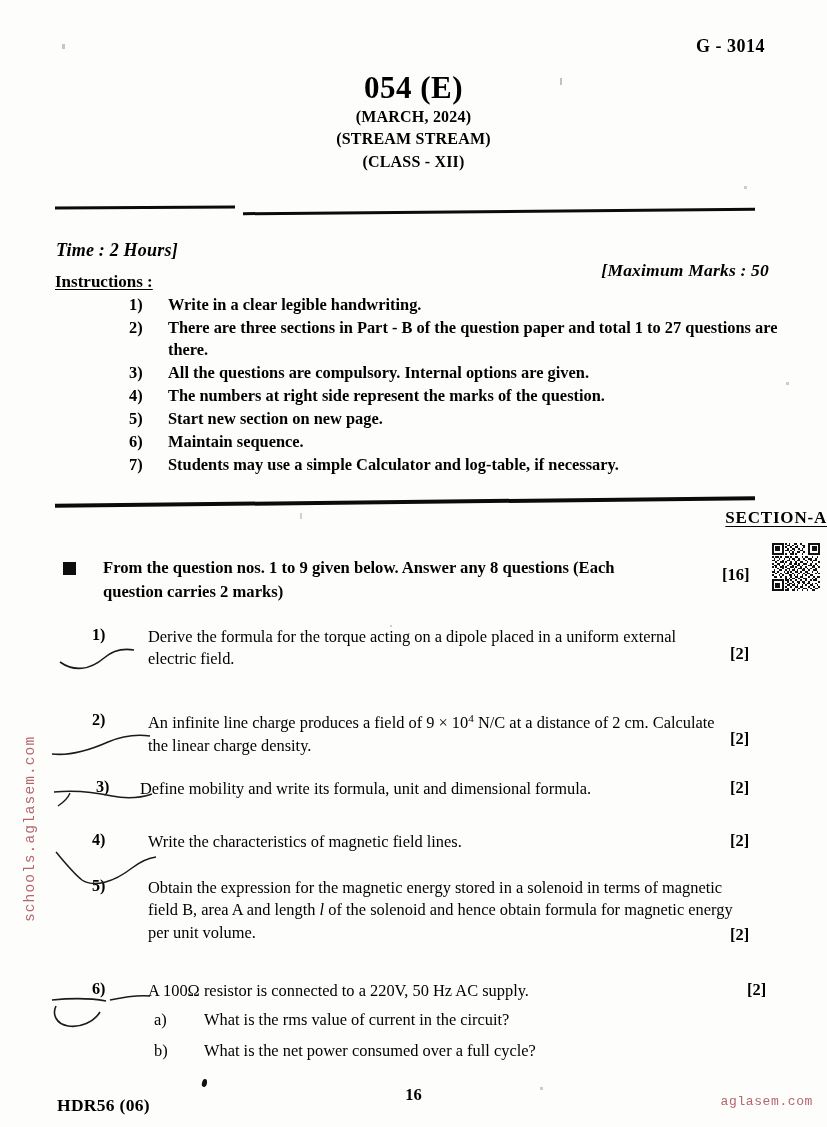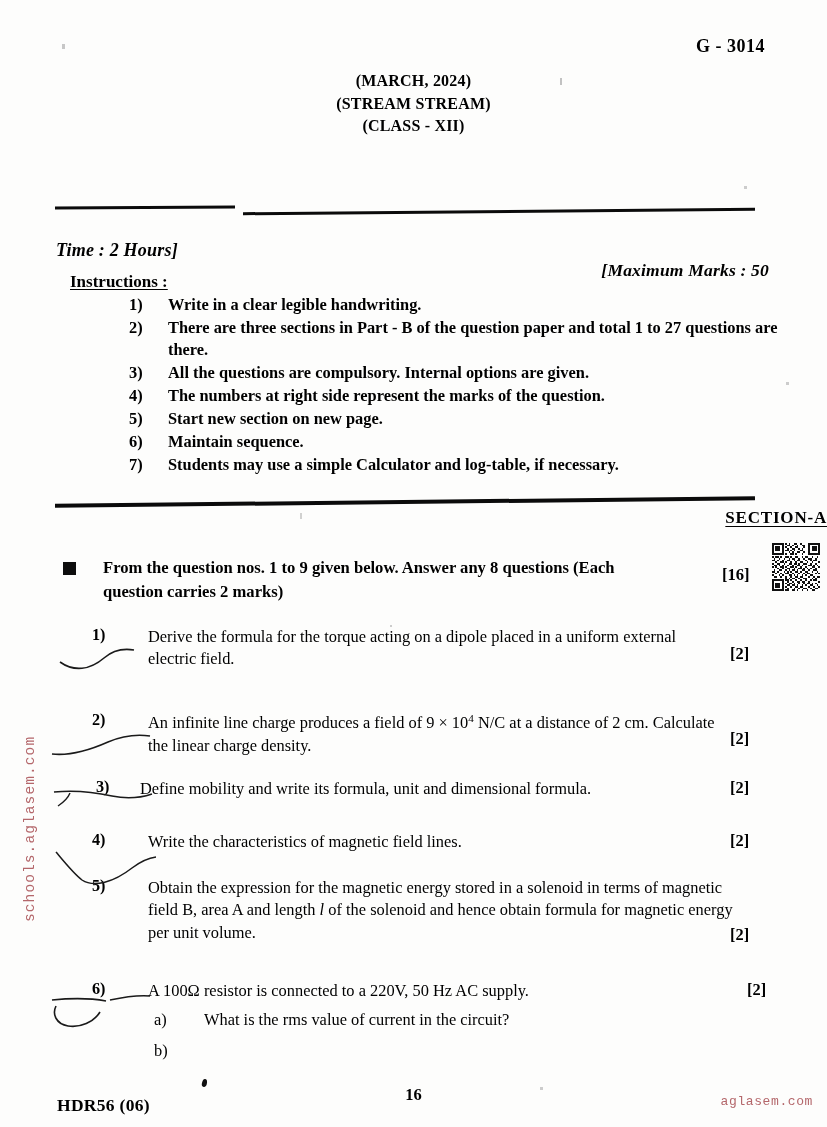--- a/index.html
+++ b/index.html
@@ -135,21 +135,20 @@
 
   
   .instructions-label {
     position: absolute;
     left: 55px;
     top: 272px;
     font-weight: bold;
     font-size: 17px;
     text-decoration: underline;
     text-underline-offset: 2px;
-    margin-left: 15px;
   }
   .instructions {
     position: absolute;
     left: 129px;
     top: 294px;
     width: 660px;
   }
   .instr-row {
     display: flex;
     align-items: flex-start;
@@ -299,20 +298,21 @@
 <body>
 
 <div class="page">
 
   <div class="side-watermark">schools.aglasem.com</div>
   <div class="corner-watermark">aglasem.com</div>
 
   <div class="paper-code">G - 3014</div>
 
   <div class="title-block">
+    <div class="subject-no">054 (E)</div>
     <div class="sub-line">(MARCH, 2024)</div>
     <div class="sub-line">(STREAM STREAM)</div>
     <div class="sub-line">(CLASS - XII)</div>
   </div>
 
   <div class="rule-a"></div>
   <div class="rule-b"></div>
 
   <div class="time-line">Time : 2 Hours]</div>
   <div class="marks-line">[Maximum Marks : 50</div>
@@ -634,20 +634,21 @@
     <div class="q-num">6)</div>
     <div class="q-body" style="width:600px;">
       <span>A 100Ω resistor is connected to a 220V, 50 Hz AC supply.</span>
       <div class="sub-list">
         <div class="sub-row">
           <span class="sub-label">a)</span>
           <span>What is the rms value of current in the circuit?</span>
         </div>
         <div class="sub-row">
           <span class="sub-label">b)</span>
+          <span>What is the net power consumed over a full cycle?</span>
         </div>
       </div>
     </div>
     <div class="q-marks" style="top:0px;left:655px;">[2]</div>
   </div>
 
   <svg class="scribble" style="left:56px;top:640px;" width="110" height="40" aria-hidden="true">
     <path d="M4 22 C 18 32, 34 30, 48 18 C 56 11, 66 8, 78 10" stroke="#1a1a1a" stroke-width="1.6" fill="none"></path>
   </svg>
   <svg class="scribble" style="left:50px;top:722px;" width="130" height="42" aria-hidden="true">

